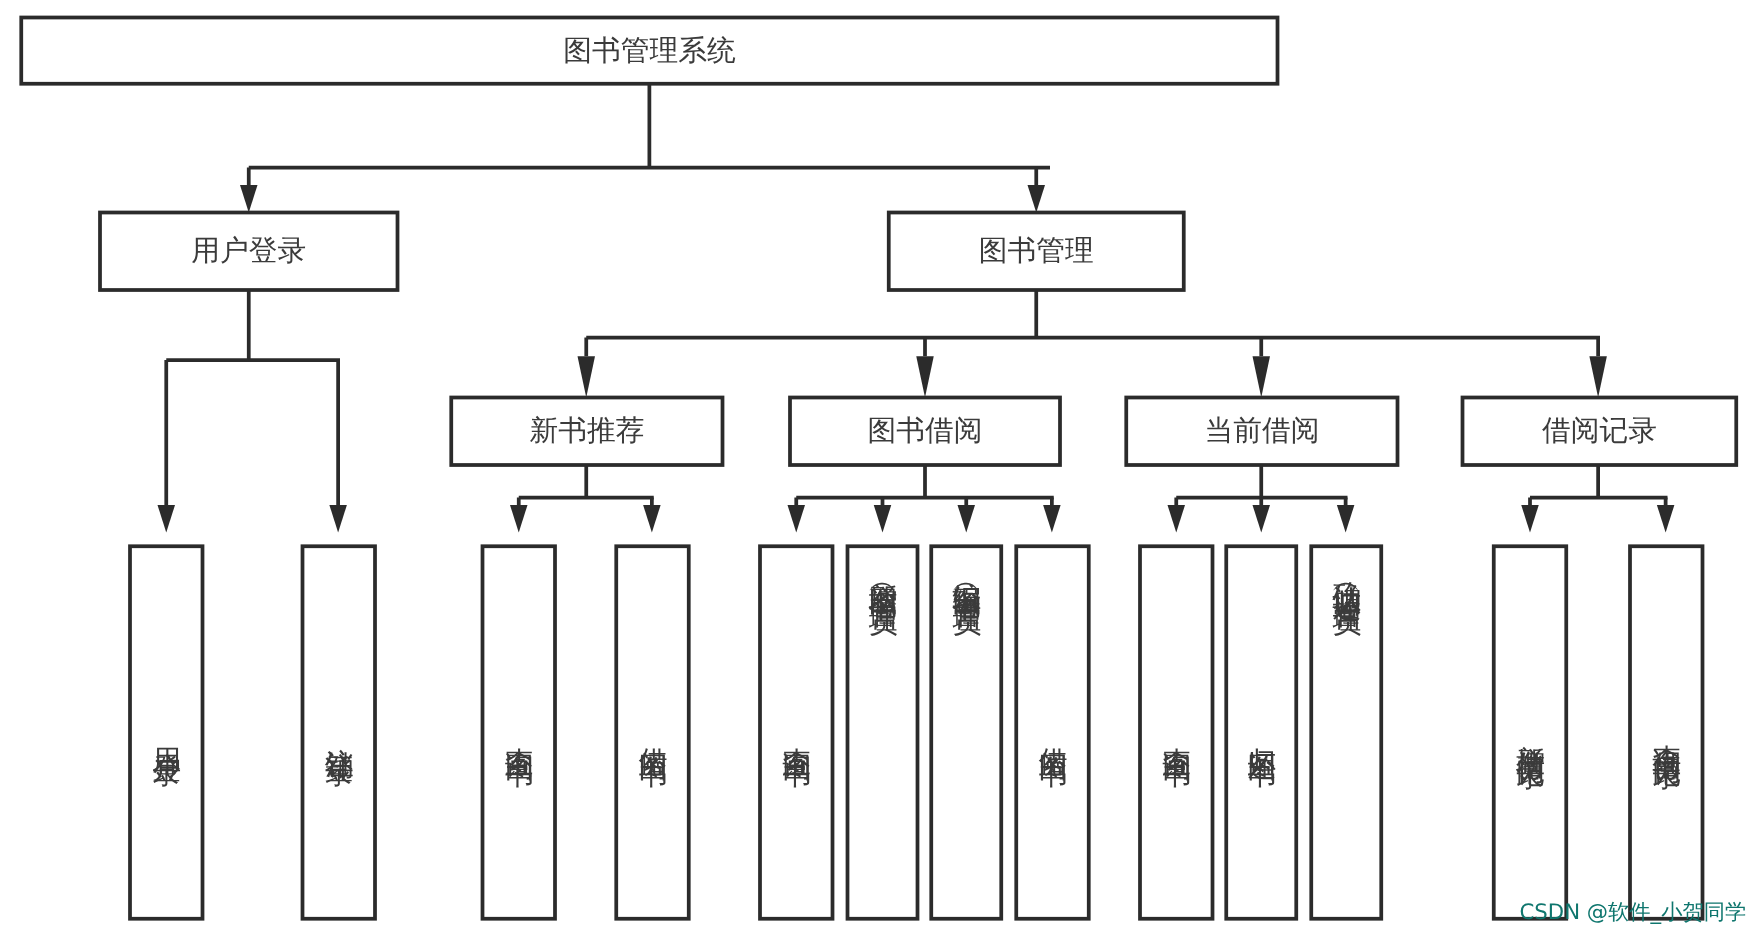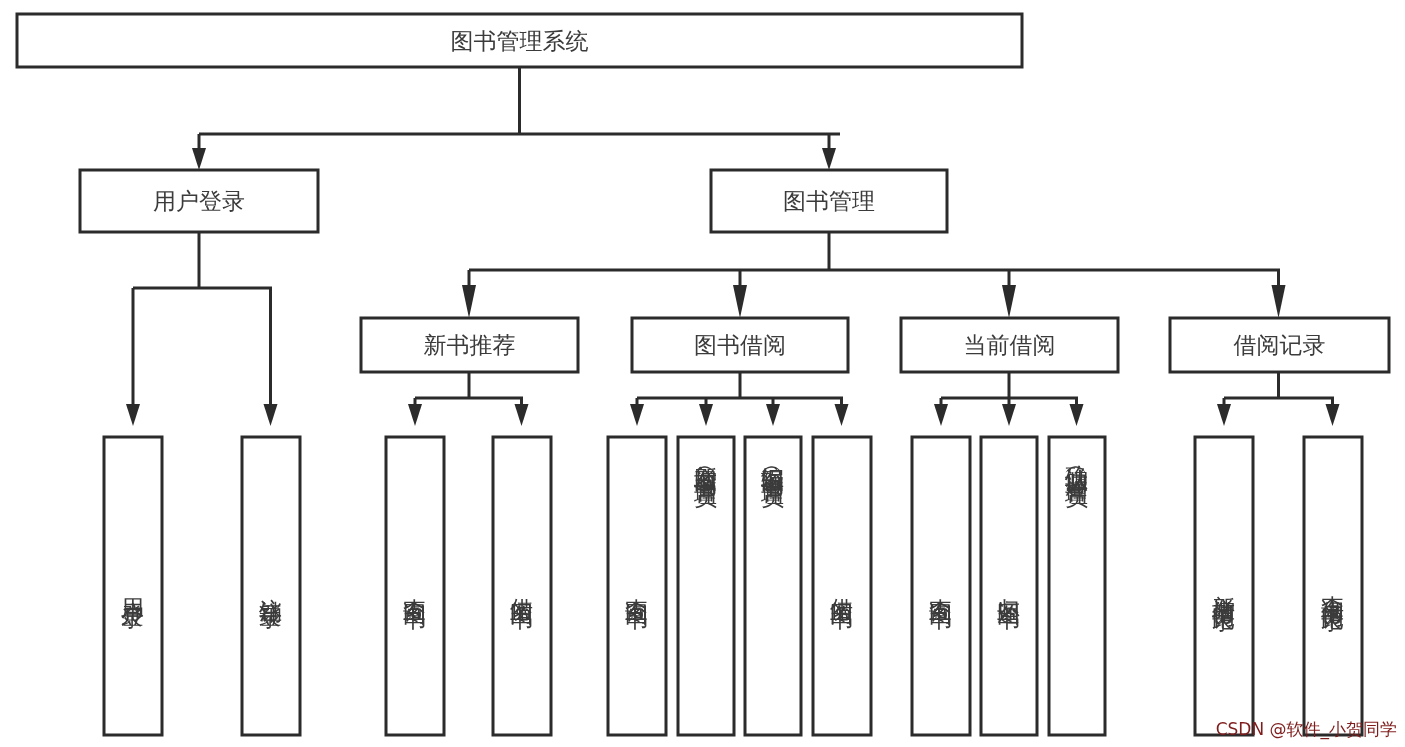--- a/index.html
+++ b/index.html
@@ -55,21 +55,21 @@
     writing-mode: vertical-rl;
     text-orientation: upright;
     letter-spacing: 3px;
   }
   .watermark-text {
     position: absolute;
     right: 8px;
     bottom: 6px;
     font-family: "DejaVu Sans", "Liberation Sans", sans-serif;
     font-size: 17px;
-    color: #7f1d1d;
+    color: #0f766e;
     white-space: nowrap;
     pointer-events: none;
     user-select: none;
   }
 </style>
 </head>
 <body>
 
 <div id="diagram-root">
 

